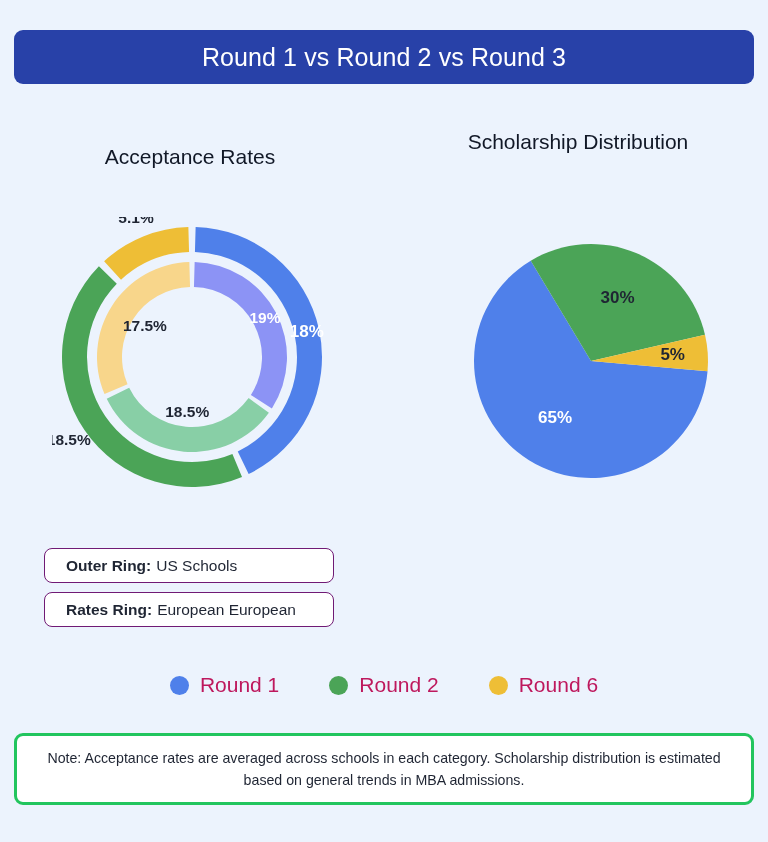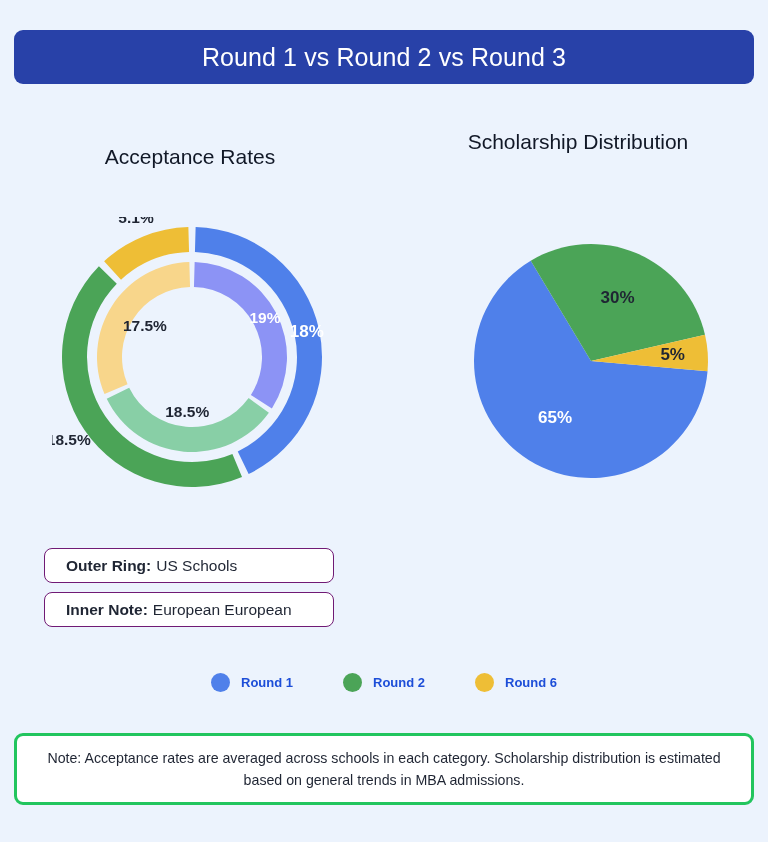--- a/index.html
+++ b/index.html
@@ -112,23 +112,22 @@
     align-items: center;
     gap: 11px;
   }
   .legend-swatch {
     width: 19px;
     height: 19px;
     border-radius: 50%;
     display: block;
   }
   .legend-entry-label {
-    font-size: 13px;
-    color: #1d4ed8;
-    font-weight: bold;
+    font-size: 21px;
+    color: #be185d;
   }
 
   
   #footer-note {
     position: absolute;
     left: 14px;
     top: 733px;
     width: 740px;
     height: 72px;
     box-sizing: border-box;
@@ -193,21 +192,21 @@
         <text x="221.7004957162796" y="134.2869448003562" text-anchor="middle" dominant-baseline="middle" class="slice-label dark big">5%</text>
       </g>
   </svg>
 </div>
 
 <div class="ring-card" id="ring-card-outer">
   <span class="ring-card-key">Outer Ring:</span>
   <span class="ring-card-value">US Schools</span>
 </div>
 <div class="ring-card" id="ring-card-inner">
-  <span class="ring-card-key">Inner Note:</span>
+  <span class="ring-card-key">Rates Ring:</span>
   <span class="ring-card-value">European European</span>
 </div>
 
 <div id="series-legend">
     <div class="legend-entry">
       <span class="legend-swatch" style="background: rgb(79, 128, 234);"></span>
       <span class="legend-entry-label">Round 1</span>
     </div>
     <div class="legend-entry">
       <span class="legend-swatch" style="background: rgb(75, 164, 87);"></span>

